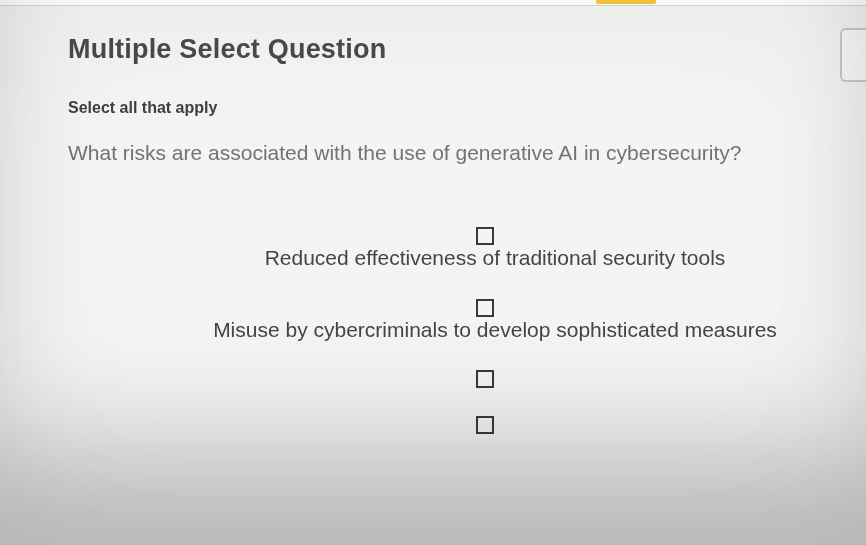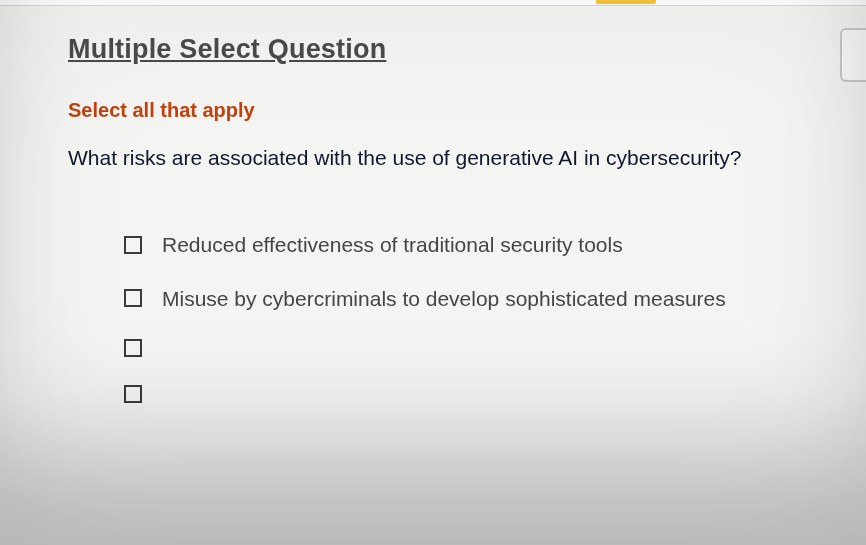--- a/index.html
+++ b/index.html
@@ -30,43 +30,43 @@
     }
     .content {
       padding: 28px 0 0 68px;
     }
     .question-title {
       font-size: 27px;
       font-weight: 700;
       color: #4a4a48;
       margin-bottom: 34px;
       letter-spacing: 0.2px;
-      text-decoration: underline;
     }
     .instruction {
-      font-size: 20px;
+      font-size: 16px;
       font-weight: 700;
-      color: #c2410c;
+      color: #404040;
       margin-bottom: 22px;
     }
     .question-text {
       font-size: 21px;
       font-weight: 400;
-      color: #0f172a;
+      color: #737373;
       margin-bottom: 60px;
       line-height: 1.35;
     }
     .options {
       padding-left: 56px;
     }
     .option {
       display: flex;
       align-items: center;
       margin-bottom: 28px;
       cursor: pointer;
+      flex-direction: column;
     }
     .checkbox {
       width: 18px;
       height: 18px;
       border: 2.5px solid #3a3a38;
       background: transparent;
       flex-shrink: 0;
       margin-right: 20px;
     }
     .option-label {

